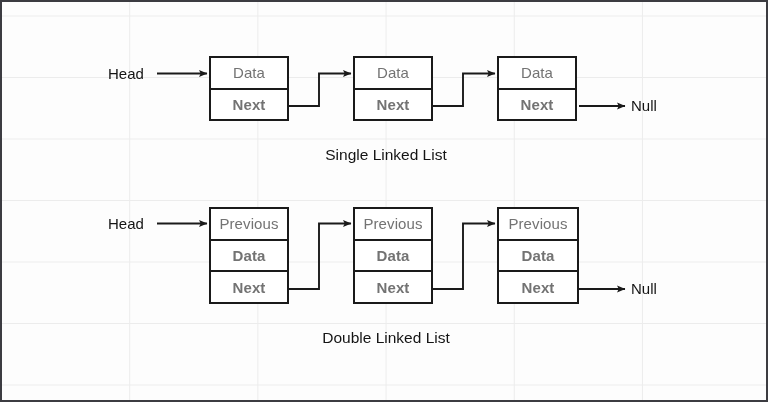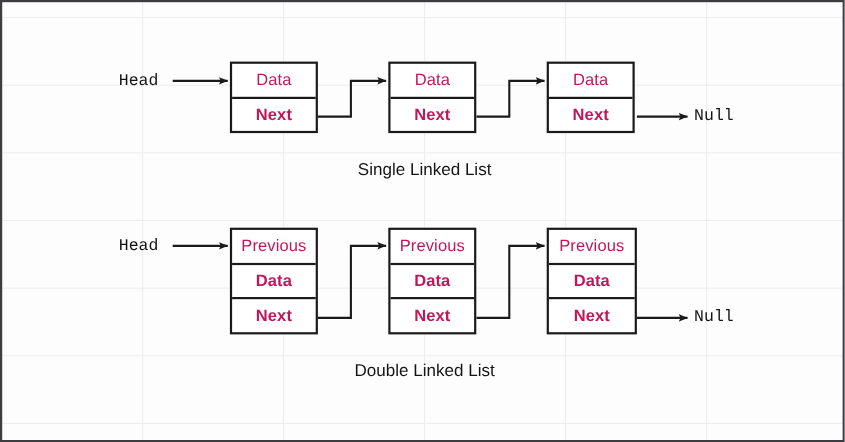--- a/index.html
+++ b/index.html
@@ -43,39 +43,38 @@
     box-sizing: border-box;
     display: flex;
     flex-direction: column;
   }
   .cell {
     flex: 1 1 auto;
     display: flex;
     align-items: center;
     justify-content: center;
     font-size: 15px;
-    color: #be185d;
+    color: #737373;
     letter-spacing: 0.1px;
     box-sizing: border-box;
     white-space: nowrap;
   }
   .cell + .cell {
     border-top: 2px solid #1a1a1a;
     font-weight: bold;
   }
   .sll-node { width: 80px; height: 65px; }
   .dll-node { width: 80px; height: 97px; }
   .dll-node-wide { width: 82px; height: 97px; }
 
   .endlabel {
     position: absolute;
     font-size: 15px;
     color: #141414;
     white-space: nowrap;
-    font-family: Liberation Mono, monospace;
   }
   .caption {
     position: absolute;
     font-size: 15.5px;
     color: #141414;
     white-space: nowrap;
     text-align: center;
   }
 </style>
 </head>

